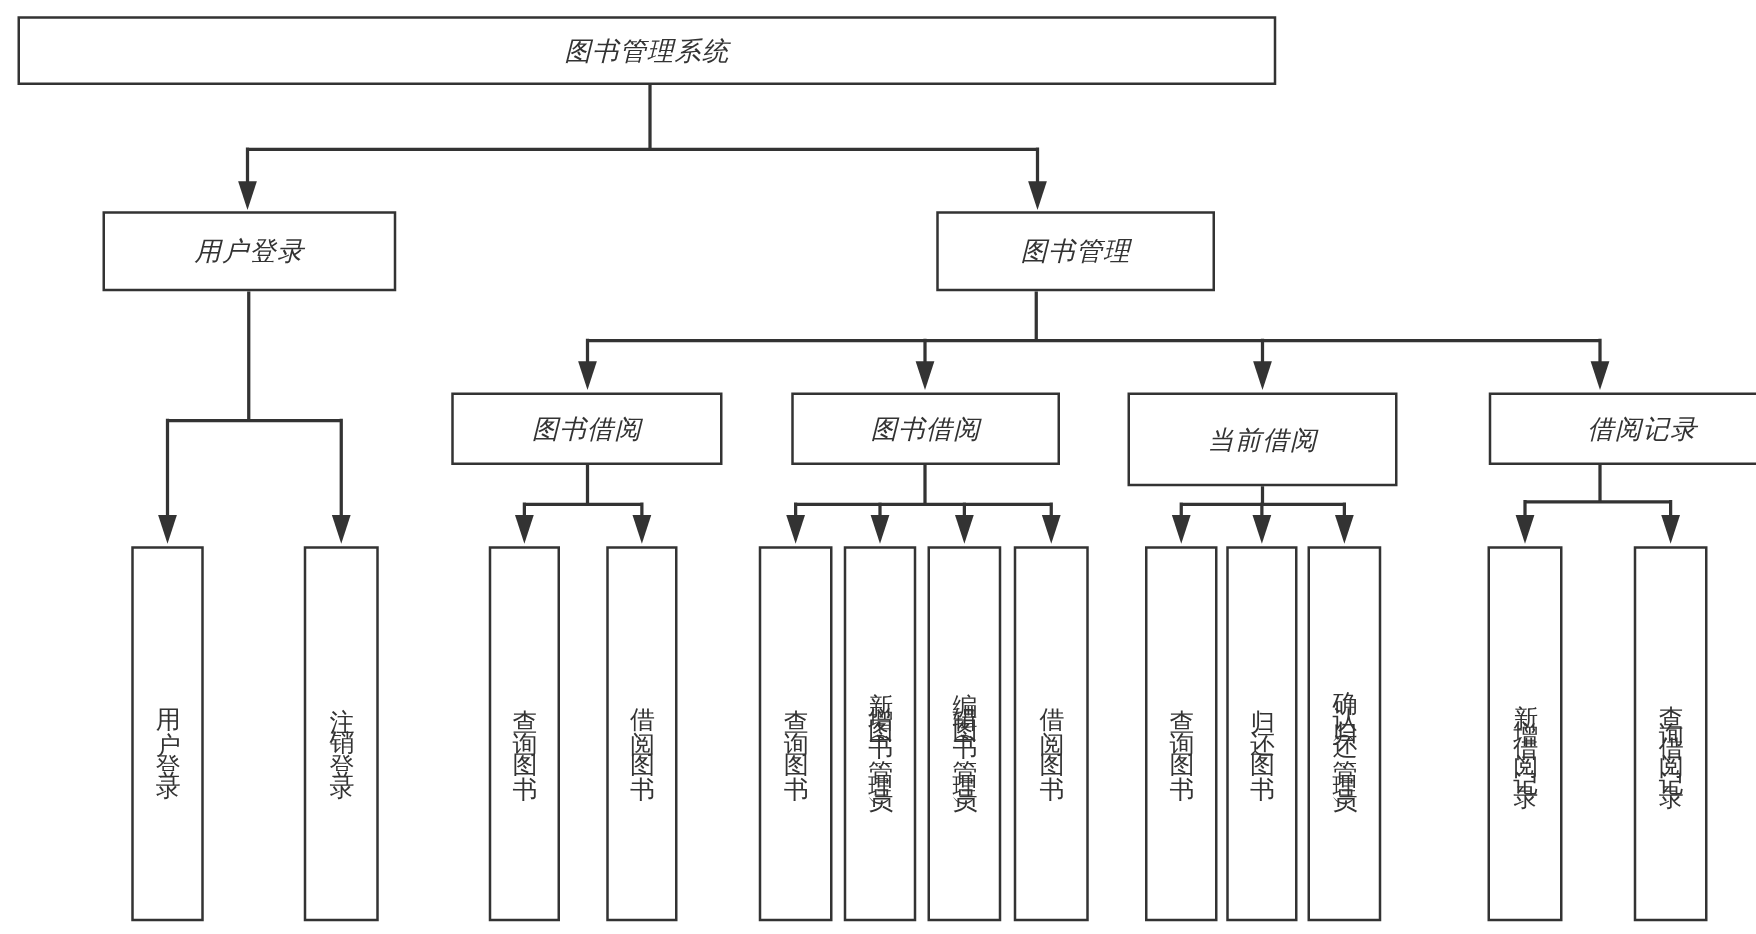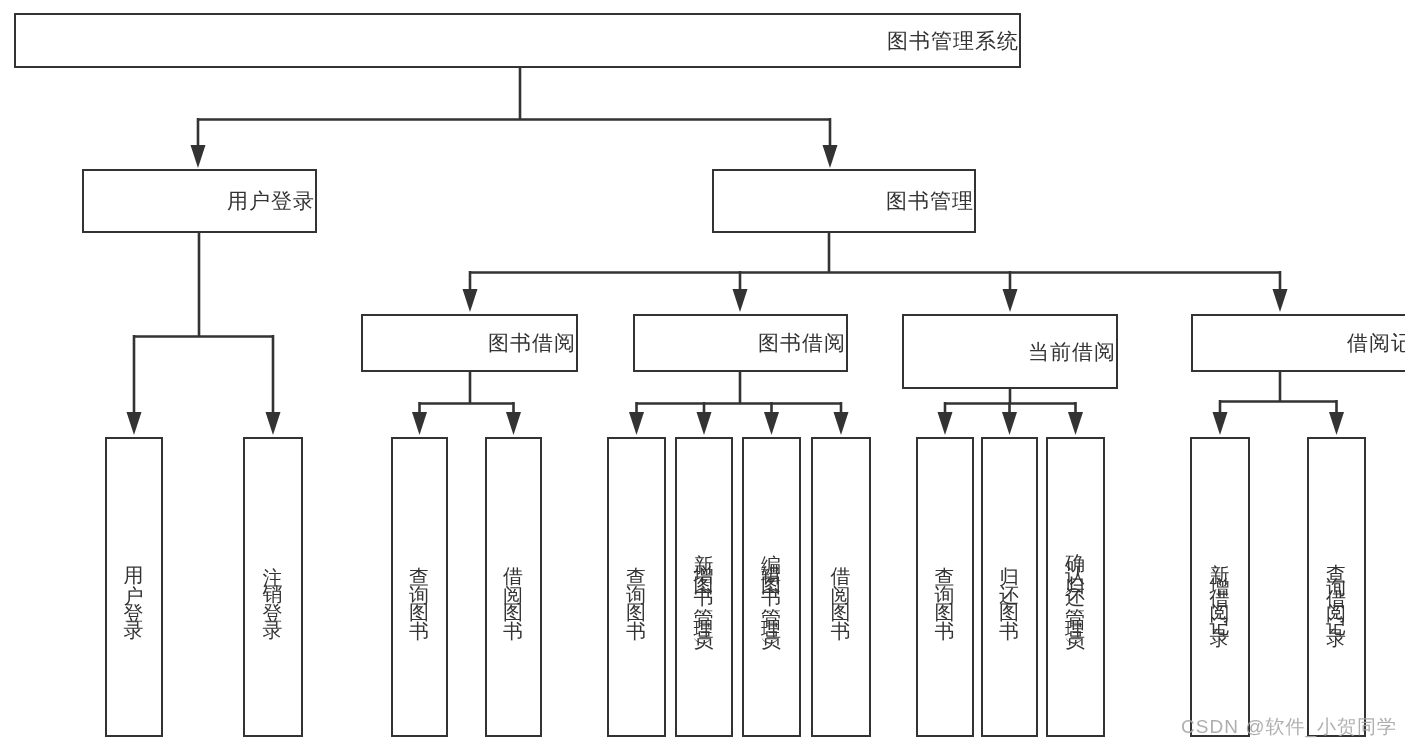--- a/index.html
+++ b/index.html
@@ -2,21 +2,21 @@
 <html><head>
 <meta charset="utf-8">
 <style>
   html,body{margin:0;padding:0;background:#ffffff;}
   body{font-family:"Liberation Sans","DejaVu Sans",sans-serif;}
   .canvas{position:relative;width:1405px;height:747px;background:#ffffff;overflow:hidden;}
   .connectors{position:absolute;left:0;top:0;z-index:1;}
   .connectors path{stroke:#333333;stroke-width:2.6;fill:none;}
   .connectors polygon{fill:#333333;stroke:none;}
   .hbox{position:absolute;z-index:2;background:#ffffff;border:2.6px solid #333333;
-        display:flex;align-items:center;justify-content:flex-end;box-sizing:border-box;}
+        display:flex;align-items:center;justify-content:center;box-sizing:border-box;font-style:italic;}
   .hbox span{font-size:21px;color:#333333;letter-spacing:1px;white-space:nowrap;}
   .vbox{position:absolute;z-index:2;top:437px;height:300px;background:#ffffff;
         border:2.6px solid #333333;display:flex;align-items:center;justify-content:center;
         box-sizing:border-box;}
   .vlabel{writing-mode:vertical-lr;text-orientation:mixed;font-size:20px;color:#333333;
           line-height:1;white-space:nowrap;}
   .v-short{letter-spacing:18px;}
   .v-med{letter-spacing:13px;}
   .v-long{letter-spacing:11px;}
   .watermark{position:absolute;z-index:3;right:8px;bottom:7px;font-size:19px;
@@ -58,21 +58,21 @@
       </g>
   </svg>
 
   <div class="hbox" style="left:14px;top:13px;width:1007px;height:55px">
     <span>图书管理系统</span>
   </div>
 
   <div class="hbox" style="left:82px;top:169px;width:235px;height:64px">
     <span>用户登录</span>
   </div>
-  <div class="hbox" style="left:712px;top:169px;width:264px;height:64px">
+  <div class="hbox" style="left:749px;top:169px;width:223px;height:64px">
     <span>图书管理</span>
   </div>
 
   <div class="hbox" style="left:361px;top:314px;width:217px;height:58px">
     <span>图书借阅</span>
   </div>
   <div class="hbox" style="left:633px;top:314px;width:215px;height:58px">
     <span>图书借阅</span>
   </div>
   <div class="hbox" style="left:902px;top:314px;width:216px;height:75px">
@@ -119,15 +119,14 @@
     <span class="vlabel v-long">确认归还（管理员）</span>
   </div>
 
   <div class="vbox" style="left:1190px;width:60px">
     <span class="vlabel v-med">新增借阅记录</span>
   </div>
   <div class="vbox" style="left:1307px;width:59px">
     <span class="vlabel v-med">查询借阅记录</span>
   </div>
 
-  <div class="watermark">CSDN @软件_小贺同学</div>
 
 </div>
 
 </body></html>

